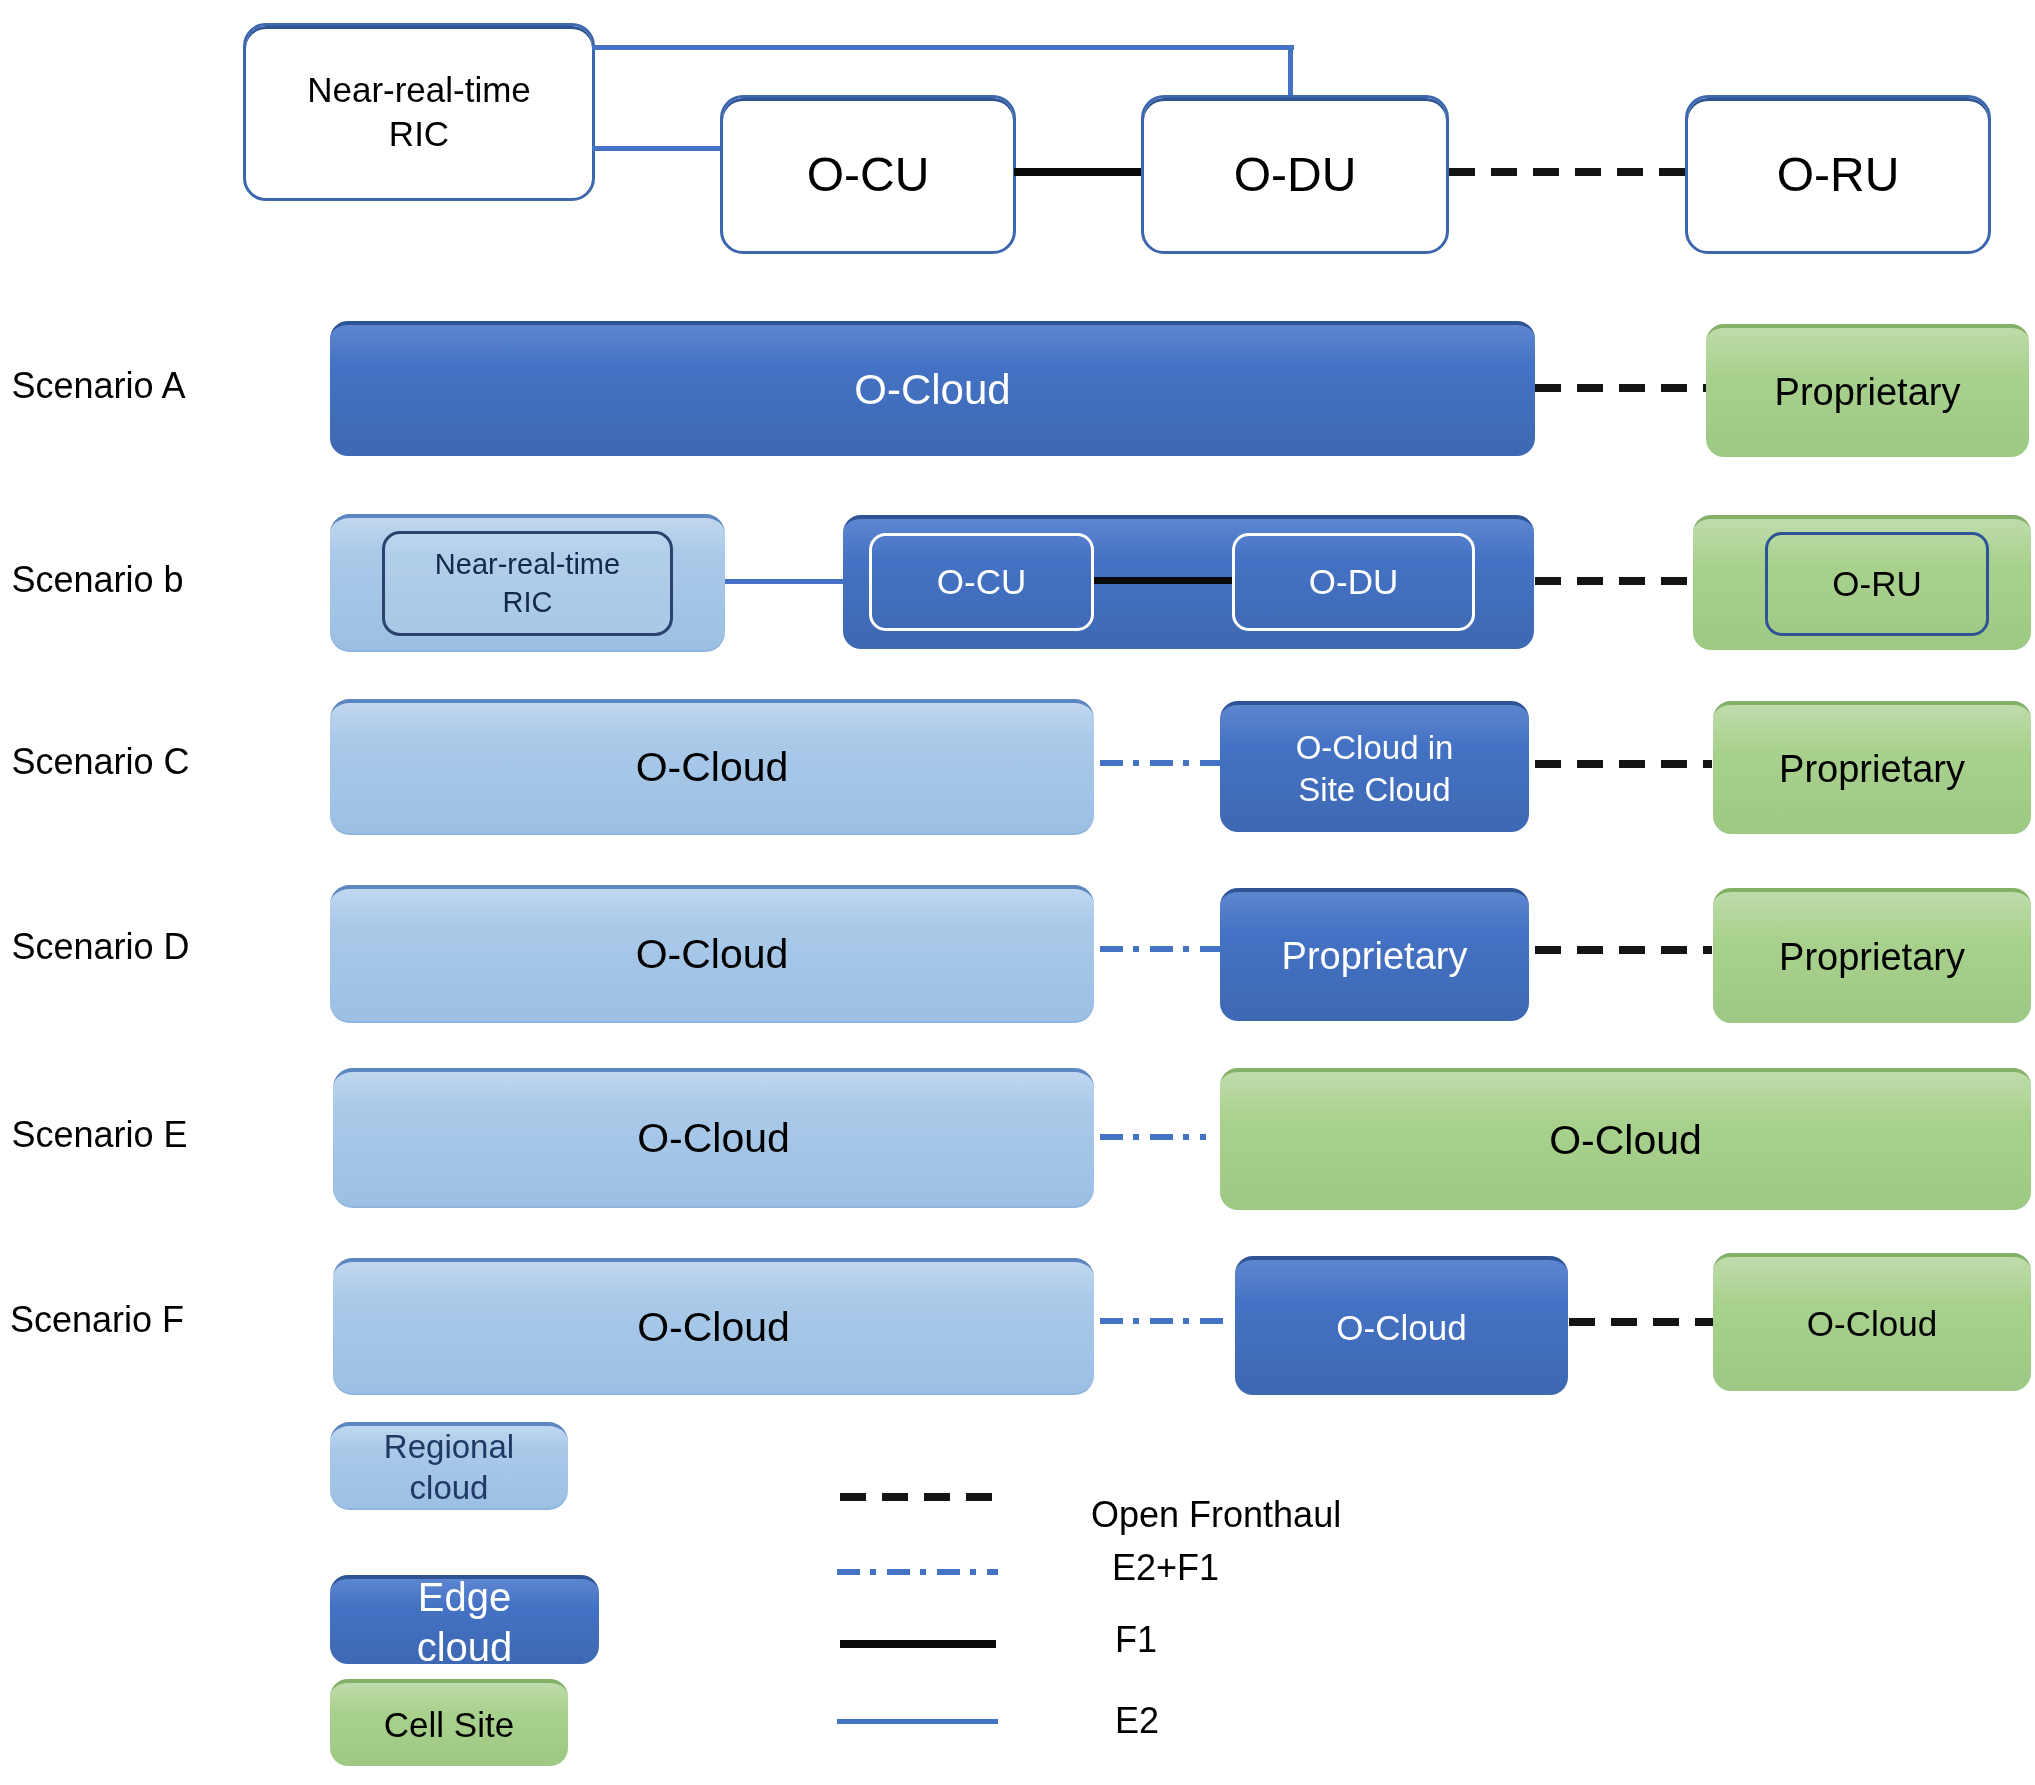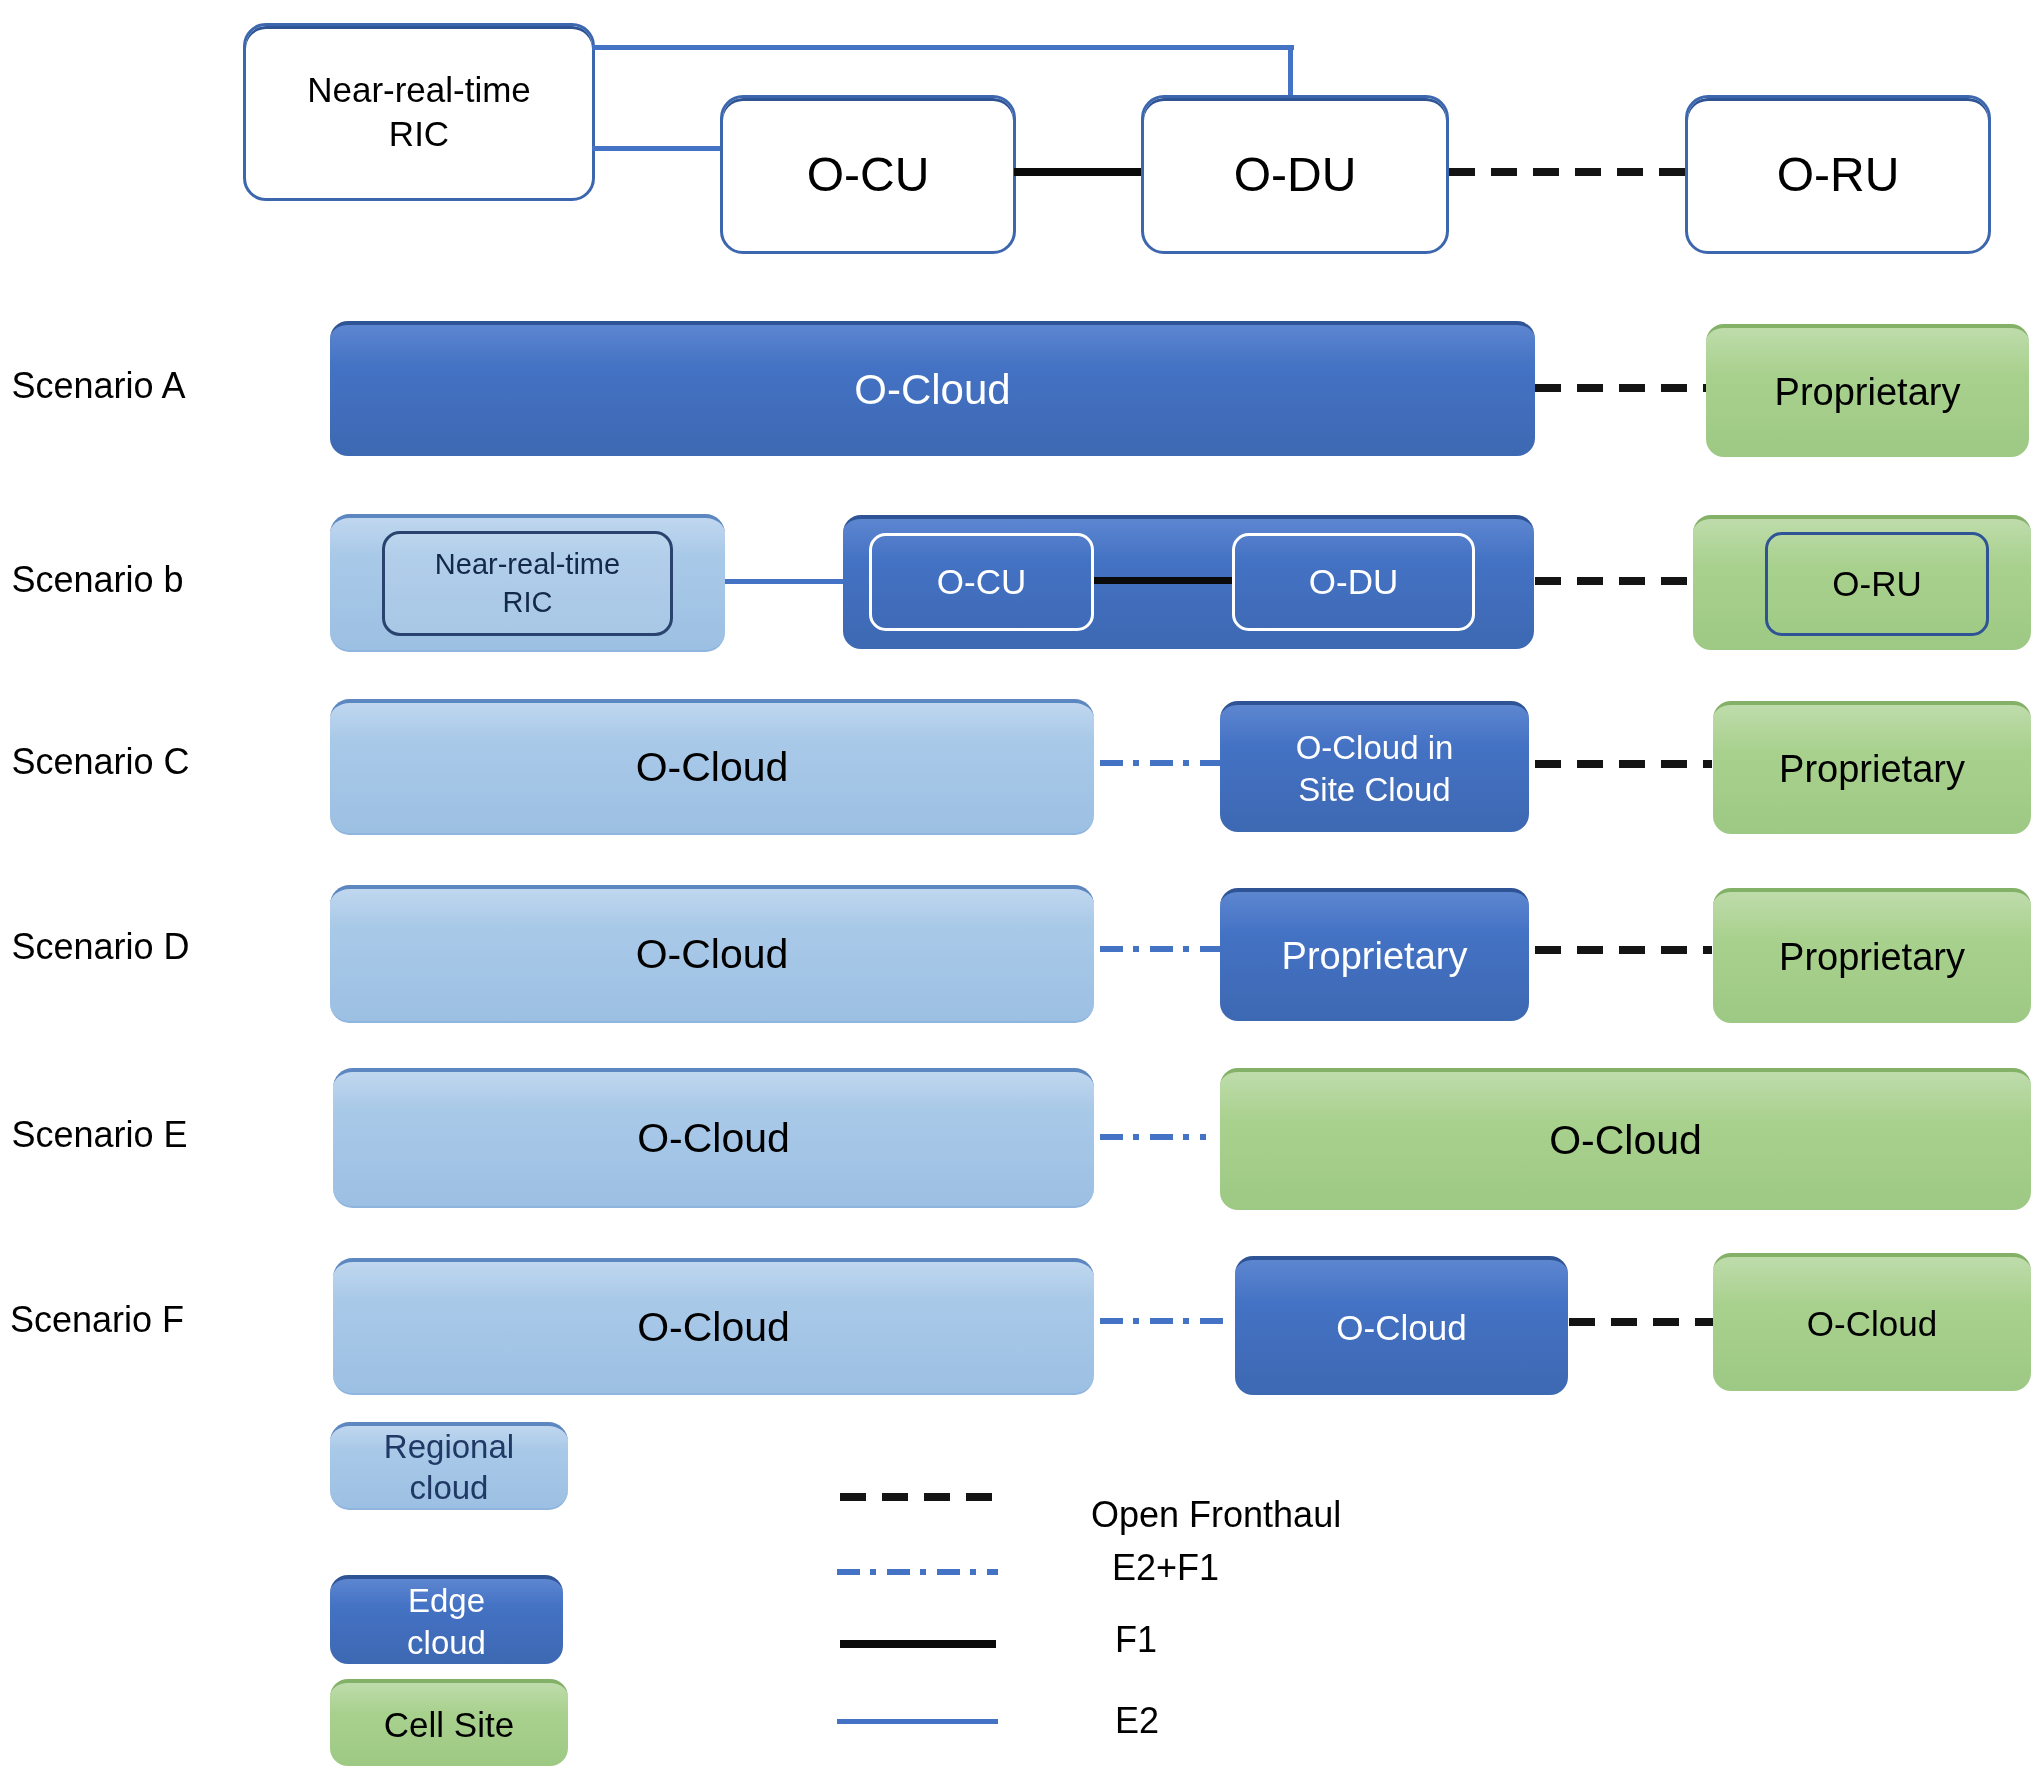--- a/index.html
+++ b/index.html
@@ -200,21 +200,21 @@
     <span>O-Cloud</span>
   </div>
   <div class="line line-of" style="left:1569px; top:1318px; width:144px; height:7.6px;"></div>
   <div class="box box-cell" style="left:1713px; top:1253px; width:318px; height:138px; font-size:35px;">
     <span>O-Cloud</span>
   </div>
 
   <div class="box box-regional" style="left:330px; top:1422px; width:238px; height:88px; font-size:33px; color:#1F3864;">
     <span class="wrap" style="width:159px;">Regional cloud</span>
   </div>
-  <div class="box box-edge" style="left:330px; top:1575px; width:233px; height:89px; font-size:33px;">
+  <div class="box box-edge" style="left:330px; top:1575px; width:269px; height:89px; font-size:40px;">
     <span class="wrap" style="width:114px;">Edge cloud</span>
   </div>
   <div class="box box-cell" style="left:330px; top:1679px; width:238px; height:87px; font-size:35px;">
     <span>Cell Site</span>
   </div>
 
   <div class="line line-of" style="left:840px; top:1493px; width:156px; height:7.6px;"></div>
   <div class="legend-label" style="left:1091px; top:1494px;">Open Fronthaul</div>
 
   <div class="line line-e2f1" style="left:837px; top:1569px; width:161px; height:6px;"></div>

